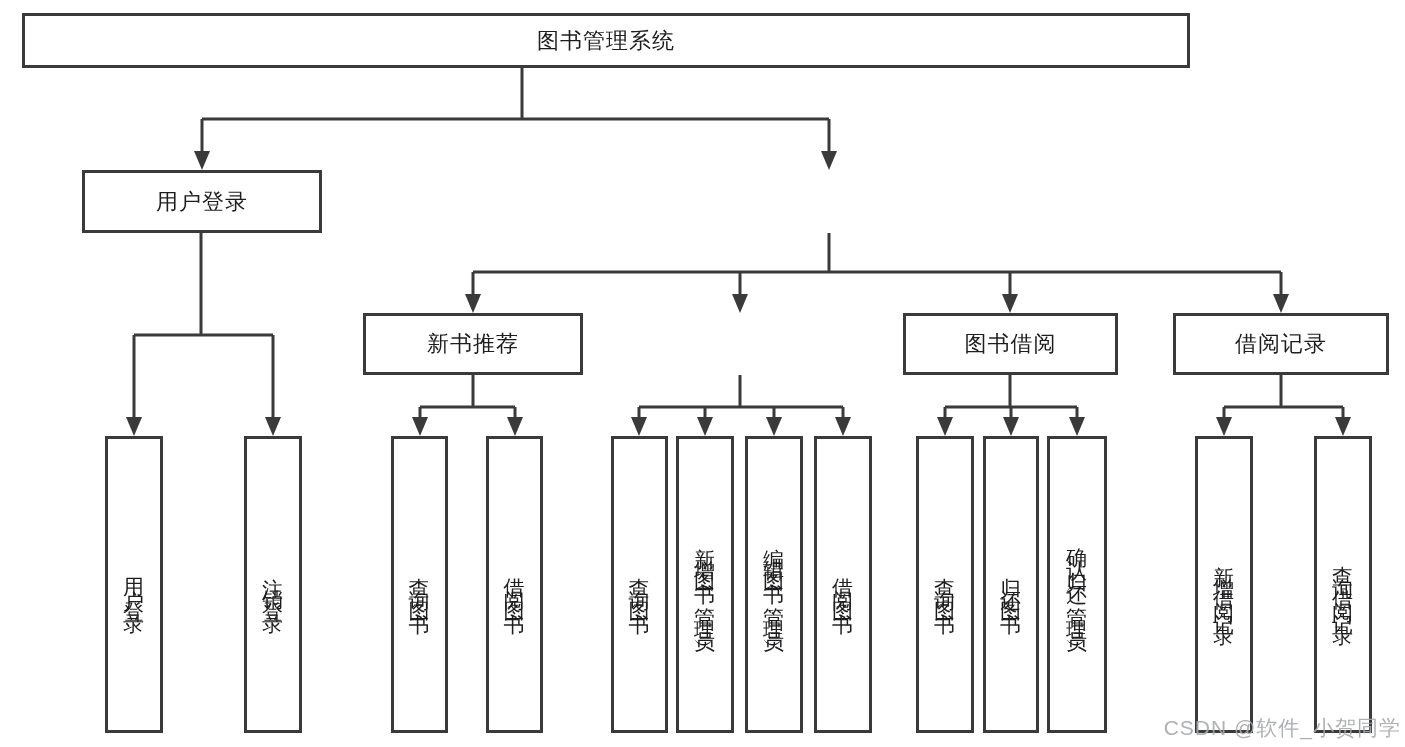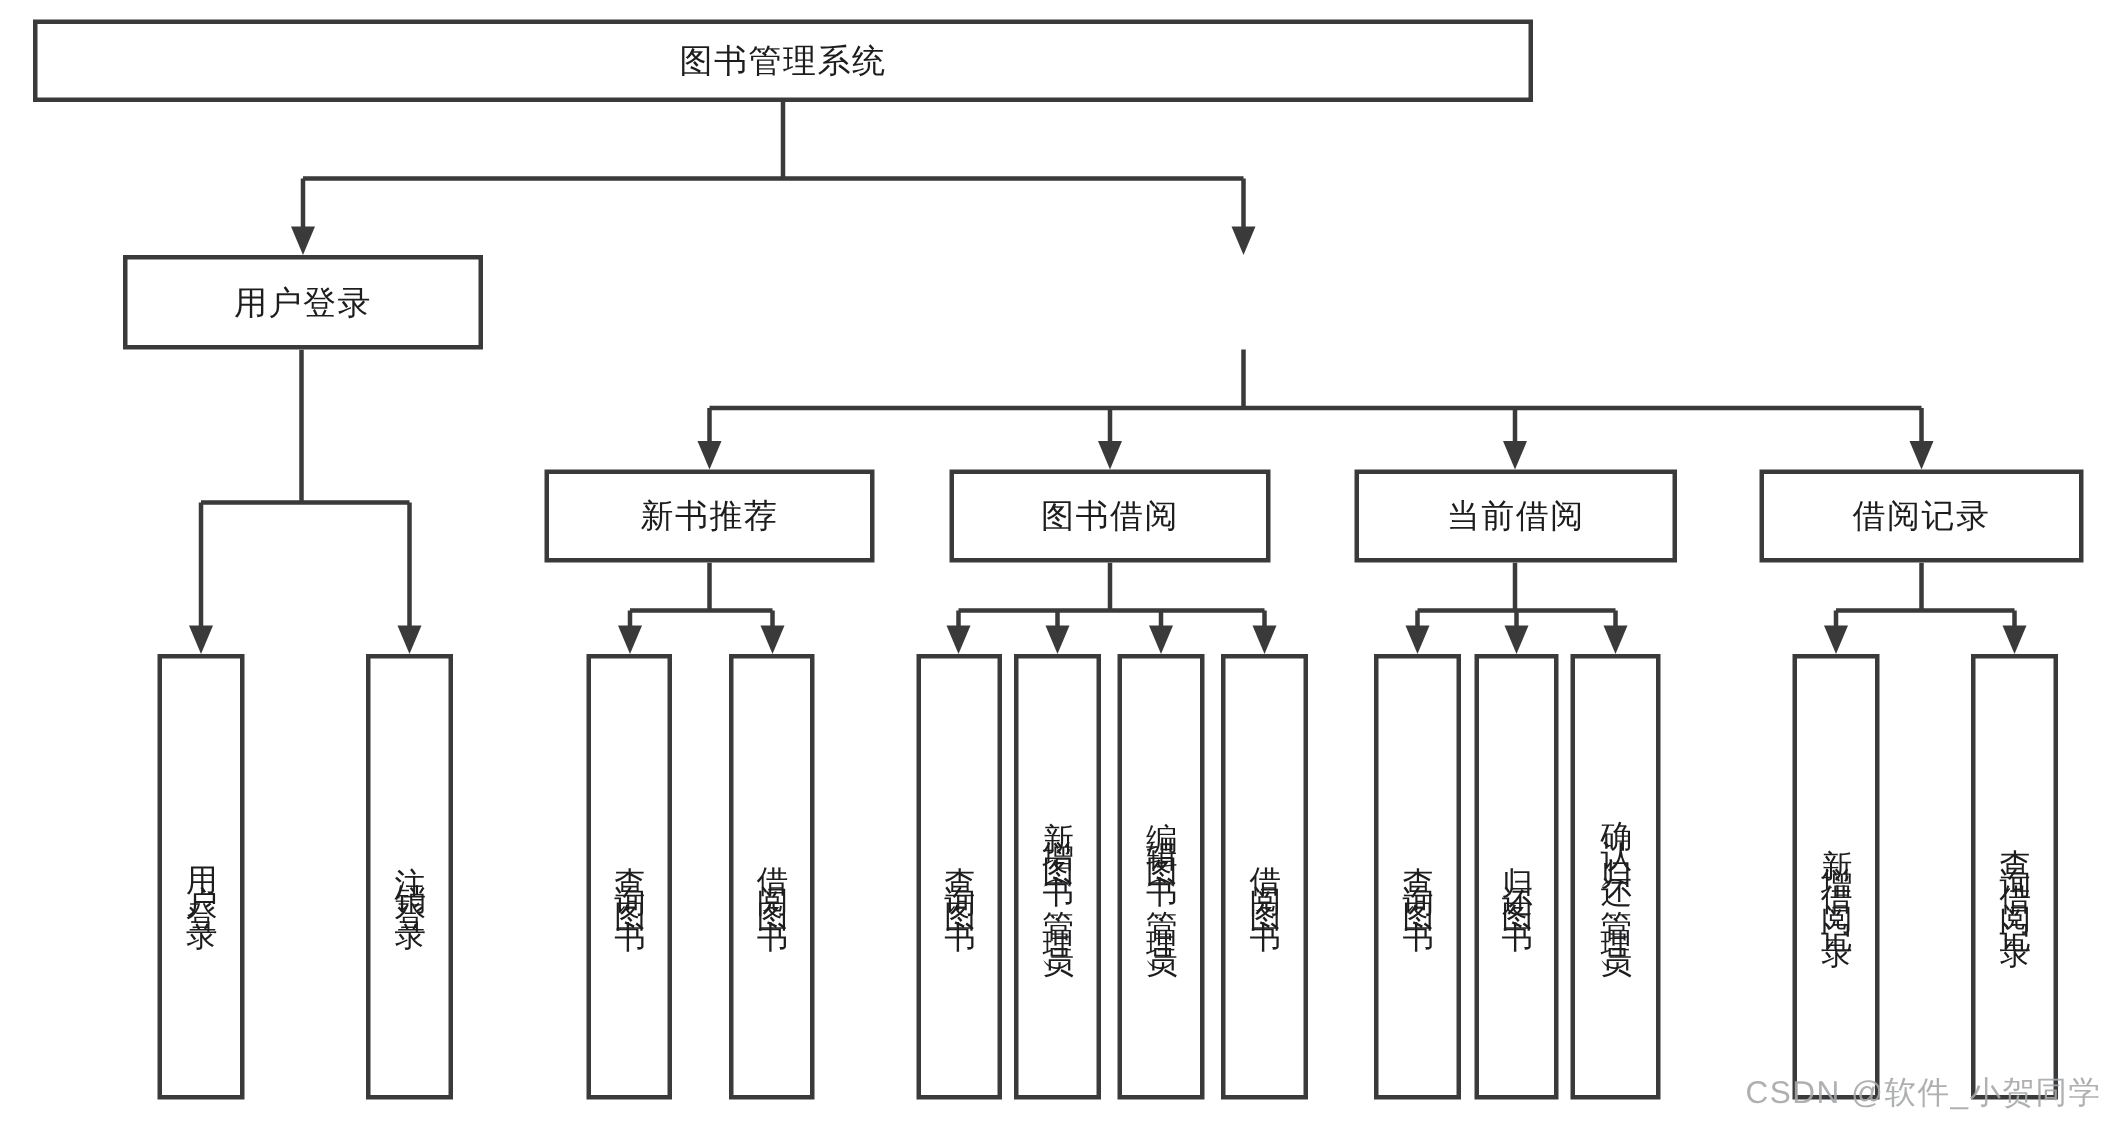--- a/index.html
+++ b/index.html
@@ -87,27 +87,26 @@
       <polygon points="766,417 782,417 774,436"></polygon>
       <polygon points="835,417 851,417 843,436"></polygon>
       <polygon points="937,417 953,417 945,436"></polygon>
       <polygon points="1003,417 1019,417 1011,436"></polygon>
       <polygon points="1069,417 1085,417 1077,436"></polygon>
       <polygon points="1216,417 1232,417 1224,436"></polygon>
       <polygon points="1335,417 1351,417 1343,436"></polygon>
     </g>
   </svg>
 
-  <div class="box" style="left:22px; top:13px; width:1000px; height:55px;">图书管理系统</div>
+  <div class="box" style="left:22px; top:13px; width:1168px; height:55px;">图书管理系统</div>
 
   <div class="box" style="left:82px; top:170px; width:240px; height:63px;">用户登录</div>
 
   <div class="box" style="left:363px; top:313px; width:220px; height:62px;">新书推荐</div>
-  <div class="box" style="left:633px; top:313px; width:214px; height:62px;">图书借阅</div>
-  <div class="box" style="left:903px; top:313px; width:215px; height:62px;">当前借阅</div>
+  <div class="box" style="left:903px; top:313px; width:215px; height:62px;">图书借阅</div>
   <div class="box" style="left:1173px; top:313px; width:216px; height:62px;text-align:right;">借阅记录</div>
 
   <div class="box leaf" style="left:105px; top:436px; width:58px; height:297px;">用户登录</div>
   <div class="box leaf" style="left:244px; top:436px; width:58px; height:297px;">注销登录</div>
 
   <div class="box leaf" style="left:391px; top:436px; width:57px; height:297px;">查询图书</div>
   <div class="box leaf" style="left:486px; top:436px; width:57px; height:297px;">借阅图书</div>
 
   <div class="box leaf" style="left:611px; top:436px; width:57px; height:297px;">查询图书</div>
   <div class="box leaf" style="left:676px; top:436px; width:58px; height:297px;">新增图书（管理员）</div>

